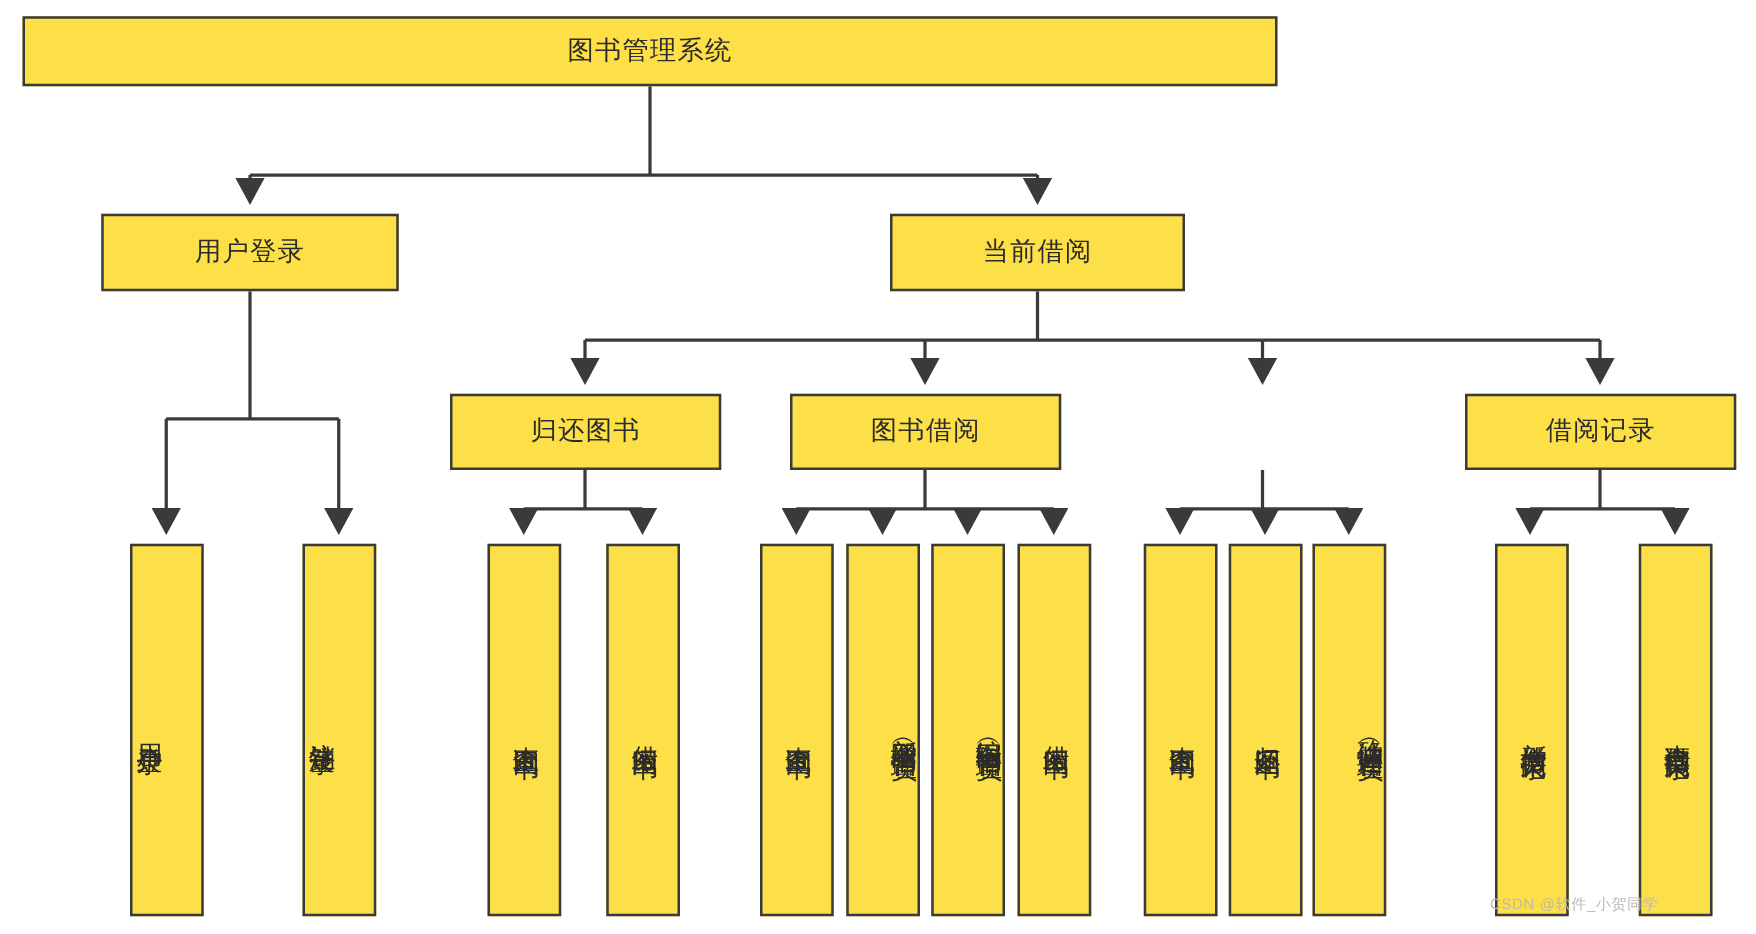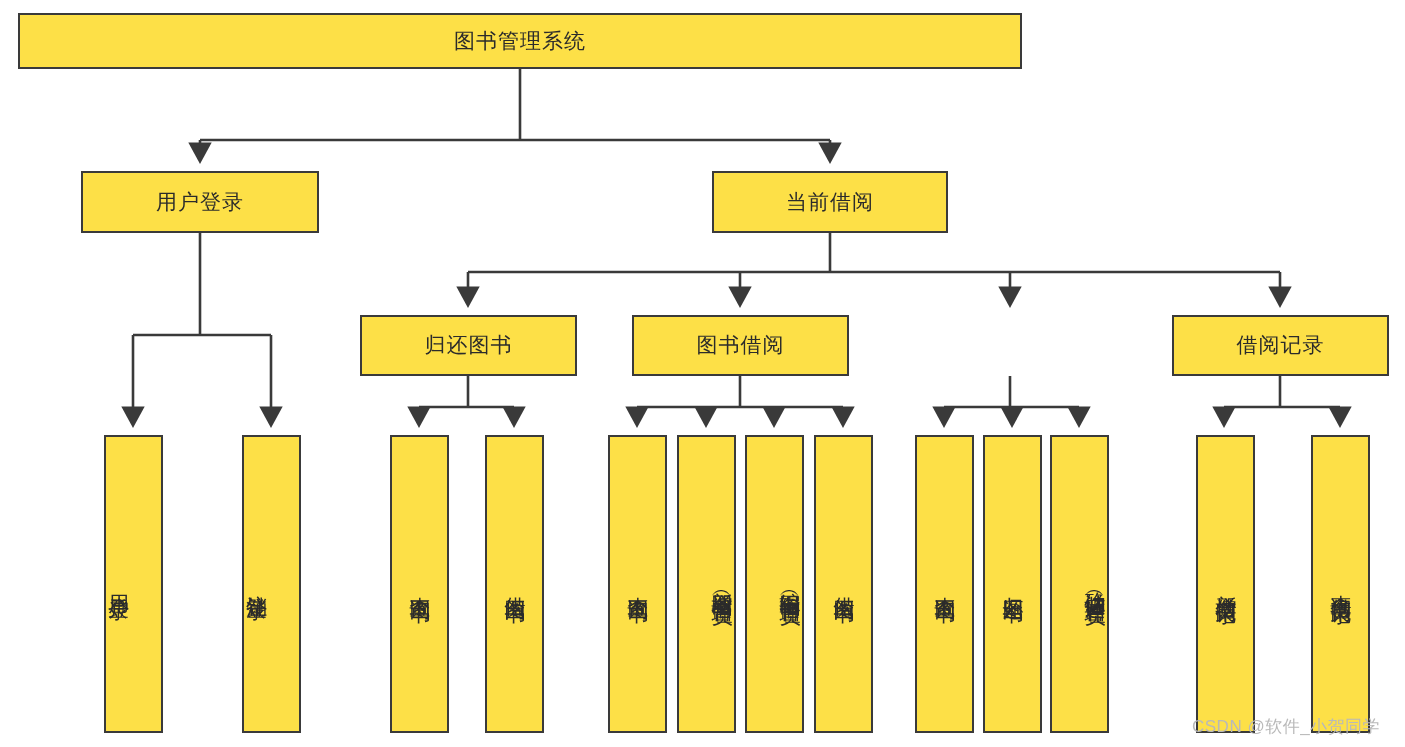--- a/index.html
+++ b/index.html
@@ -46,21 +46,21 @@
     text-orientation: upright;
     font-size: 21px;
     letter-spacing: 2px;
     padding: 4px 0;
   }
   .node.v.center { align-items: center; }
   .node.v.bottomish { align-items: flex-end; padding-bottom: 8px; }
   .node.v.topish { align-items: flex-start; padding-top: 4px; }
   .watermark {
     position: absolute;
-    font-size: 17px;
+    font-size: 12px;
     color: #b9b9b9;
     white-space: nowrap;
     letter-spacing: 0.5px;
   }
 </style>
 </head>
 <body>
 
 <div id="canvas">
 

